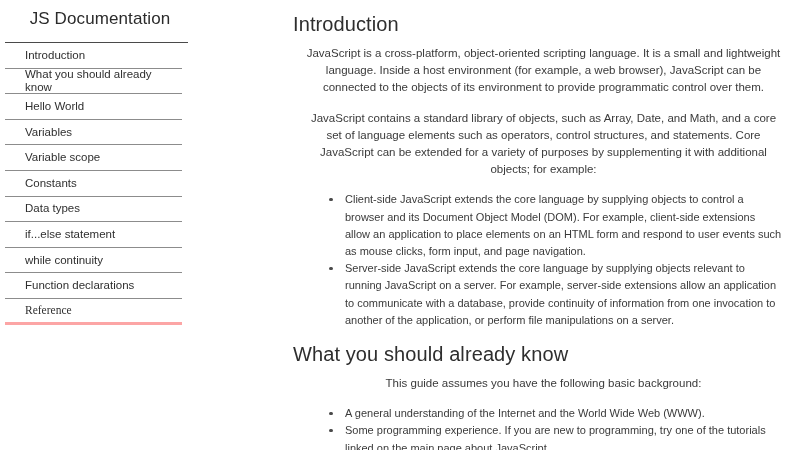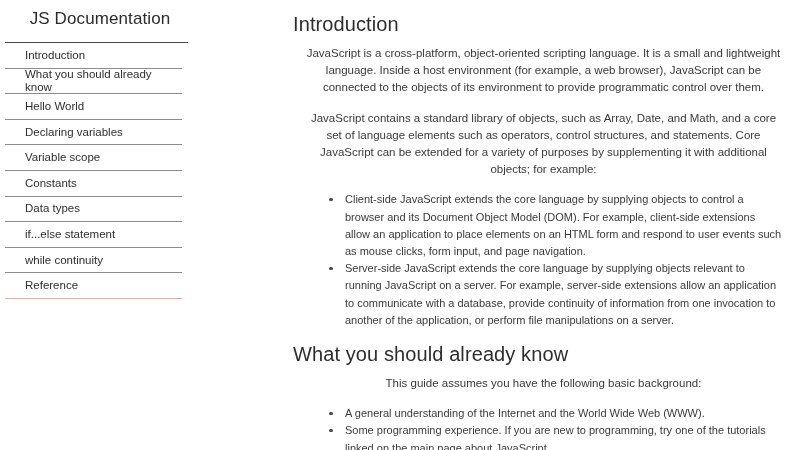--- a/index.html
+++ b/index.html
@@ -62,21 +62,22 @@
     padding: 9px 8px 9px 20px;
     border-bottom: 1px solid #8c8c8c;
     margin: 0 18px 0 5px;
     box-sizing: border-box;
     height: 25.6px;
     display: flex;
     align-items: center;
     cursor: pointer;
   }
   .nav-item:last-child {
-    border-bottom: 1px solid #fca5a5;
+    border-bottom: 3px solid #fca5a5;
+    font-family: Liberation Serif, serif;
   }
 
   
   .content {
     position: absolute;
     left: 293px;
     top: 0;
     width: 507px;
     height: 450px;
     box-sizing: border-box;
@@ -140,36 +141,39 @@
       <li class="nav-item">
         <span>Introduction</span>
       </li>
       <li class="nav-item">
         <span>What you should already know</span>
       </li>
       <li class="nav-item">
         <span>Hello World</span>
       </li>
       <li class="nav-item">
-        <span>Declaring variables</span>
+        <span>Variables</span>
       </li>
       <li class="nav-item">
         <span>Variable scope</span>
       </li>
       <li class="nav-item">
         <span>Constants</span>
       </li>
       <li class="nav-item">
         <span>Data types</span>
       </li>
       <li class="nav-item">
         <span>if...else statement</span>
       </li>
       <li class="nav-item">
         <span>while continuity</span>
+      </li>
+      <li class="nav-item">
+        <span>Function declarations</span>
       </li>
       <li class="nav-item">
         <span>Reference</span>
       </li>
     </ul>
   </nav>
 
   <main class="content">
 
     <section>

